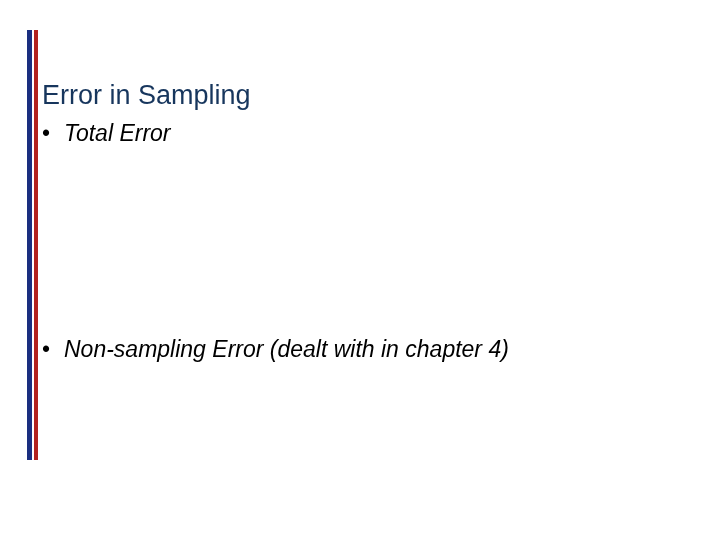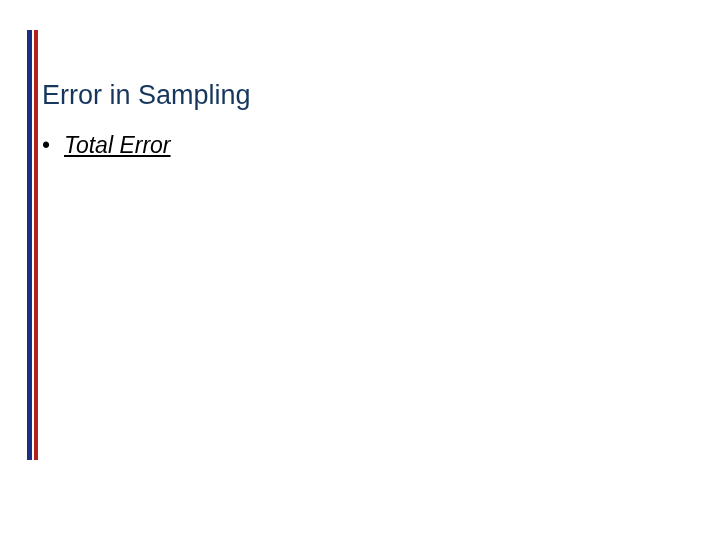--- a/index.html
+++ b/index.html
@@ -38,23 +38,22 @@
     left: 42px;
     top: 80px;
     font-size: 27px;
     color: #17365d;
     font-weight: 400;
     letter-spacing: 0px;
   }
   .body {
     position: absolute;
     left: 42px;
-    top: 132px;
+    top: 120px;
     width: 640px;
-    text-decoration: underline;
   }
   .item {
     font-size: 23px;
     font-style: italic;
     color: #000000;
     line-height: 1.2;
   }
   .bullet {
     display: inline-block;
     width: 22px;
@@ -71,14 +70,17 @@
   <div class="rule-red"></div>
 
   <div class="title">Error in Sampling</div>
 
   <div class="body">
     <div class="item">
       <span class="bullet">•</span><span>Total Error</span>
     </div>
     <div class="gap1"></div>
     <div class="gap2"></div>
+    <div class="item">
+      <span class="bullet">•</span><span>Non-sampling Error (dealt with in chapter 4)</span>
+    </div>
   </div>
 </div>
 
 </body></html>

